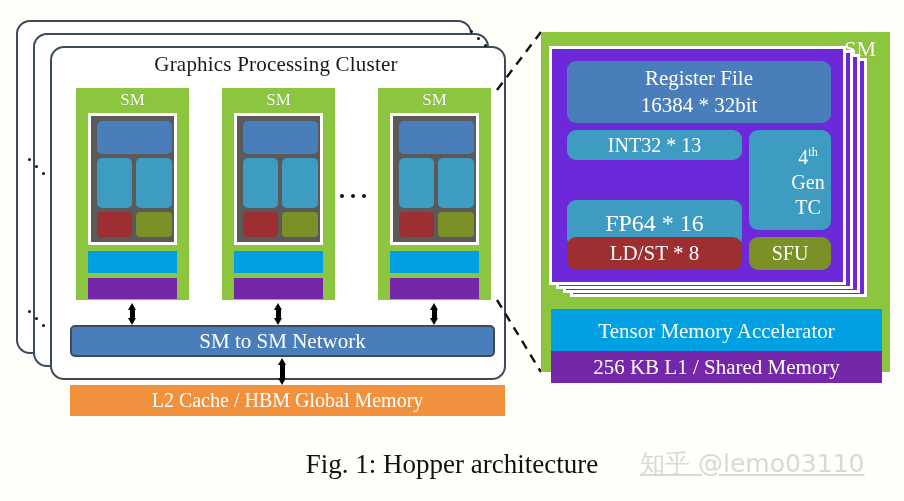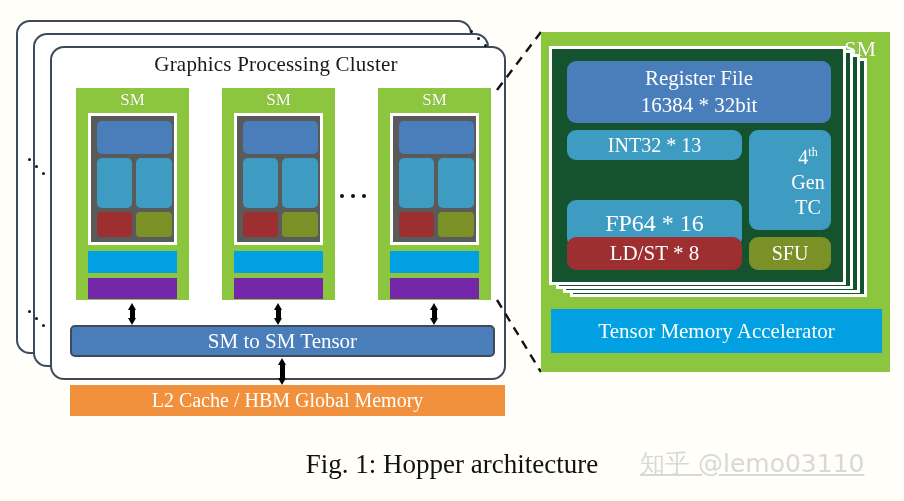--- a/index.html
+++ b/index.html
@@ -78,21 +78,21 @@
   
   .detail-panel{
     position:absolute;left:541px;top:32px;width:349px;height:340px;
     background:#8cc63e;z-index:12;
   }
   .detail-panel .sm-lbl{
     position:absolute;right:14px;top:4px;color:#ffffff;font-size:22px;
     text-shadow:0 0 1px rgba(0,0,0,.2);
   }
   .stack-card{
-    position:absolute;background:#14532d;border:3px solid #ffffff;box-sizing:border-box;
+    position:absolute;background:#6d28d9;border:3px solid #ffffff;box-sizing:border-box;
   }
   .sc3{left:29px;top:26px;width:297px;height:239px;}
   .sc2{left:22px;top:22px;width:297px;height:239px;}
   .sc1{left:15px;top:18px;width:297px;height:239px;}
   .sc-front{left:8px;top:14px;width:297px;height:239px;z-index:4;}
 
   .d-blk{
     position:absolute;display:flex;align-items:center;justify-content:center;
     color:#ffffff;border-radius:9px;box-sizing:border-box;text-align:center;
   }
@@ -206,21 +206,21 @@
   <div class="up"></div>
     <div class="shaft" style="height:10px;"></div>
     <div class="dn"></div>
 </div>
 <div class="v-arrow" style="left:430px;top:303px;height:22px;">
   <div class="up"></div>
     <div class="shaft" style="height:10px;"></div>
     <div class="dn"></div>
 </div>
 
-<div class="bar sm2sm">SM to SM Tensor</div>
+<div class="bar sm2sm">SM to SM Network</div>
 
 <div class="v-arrow" style="left:278px;top:358px;height:27px;z-index:9;">
   <div class="up"></div>
     <div class="shaft" style="height:15px;"></div>
     <div class="dn"></div>
 </div>
 
 <div class="bar l2bar">L2 Cache / HBM Global Memory</div>
 
 <svg class="dash-svg">
@@ -249,18 +249,19 @@
       <span><span>4</span><sup>th</sup></span>
       <span>Gen</span>
       <span>TC</span>
     </div>
 
     <div class="d-blk d-ld">LD/ST * 8</div>
     <div class="d-blk d-sfu">SFU</div>
   </div>
 
   <div class="d-tma">Tensor Memory Accelerator</div>
+  <div class="d-l1">256 KB L1 / Shared Memory</div>
 </div>
 
 <div class="caption">
   <span>Fig. 1: Hopper architecture</span>
   <span class="wm">知乎 @lemo03110</span>
 </div>
 
 </body></html>

